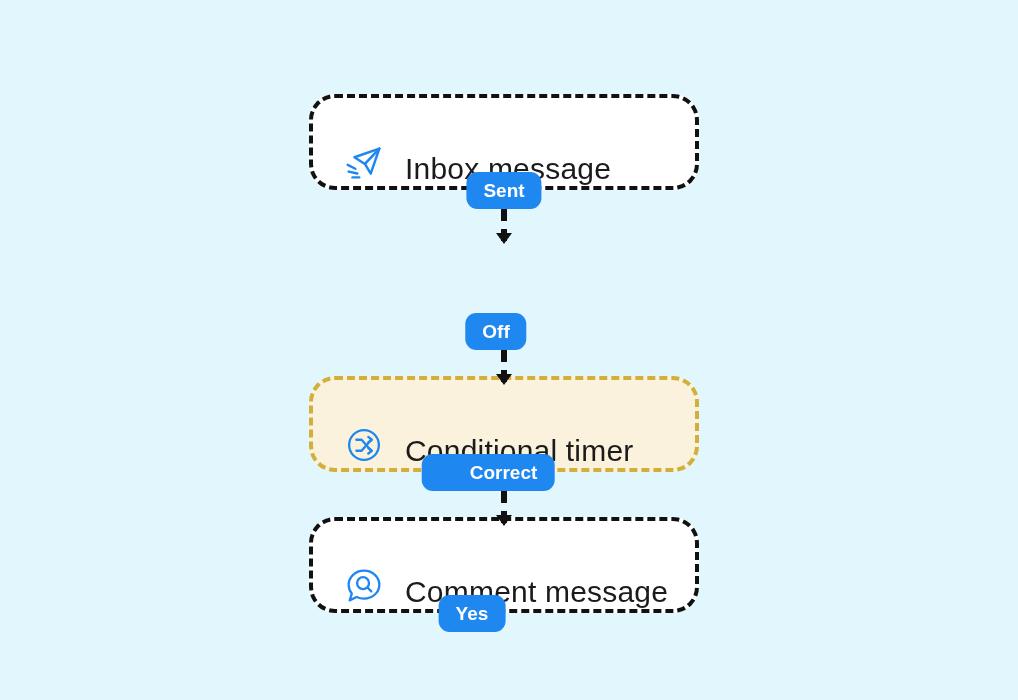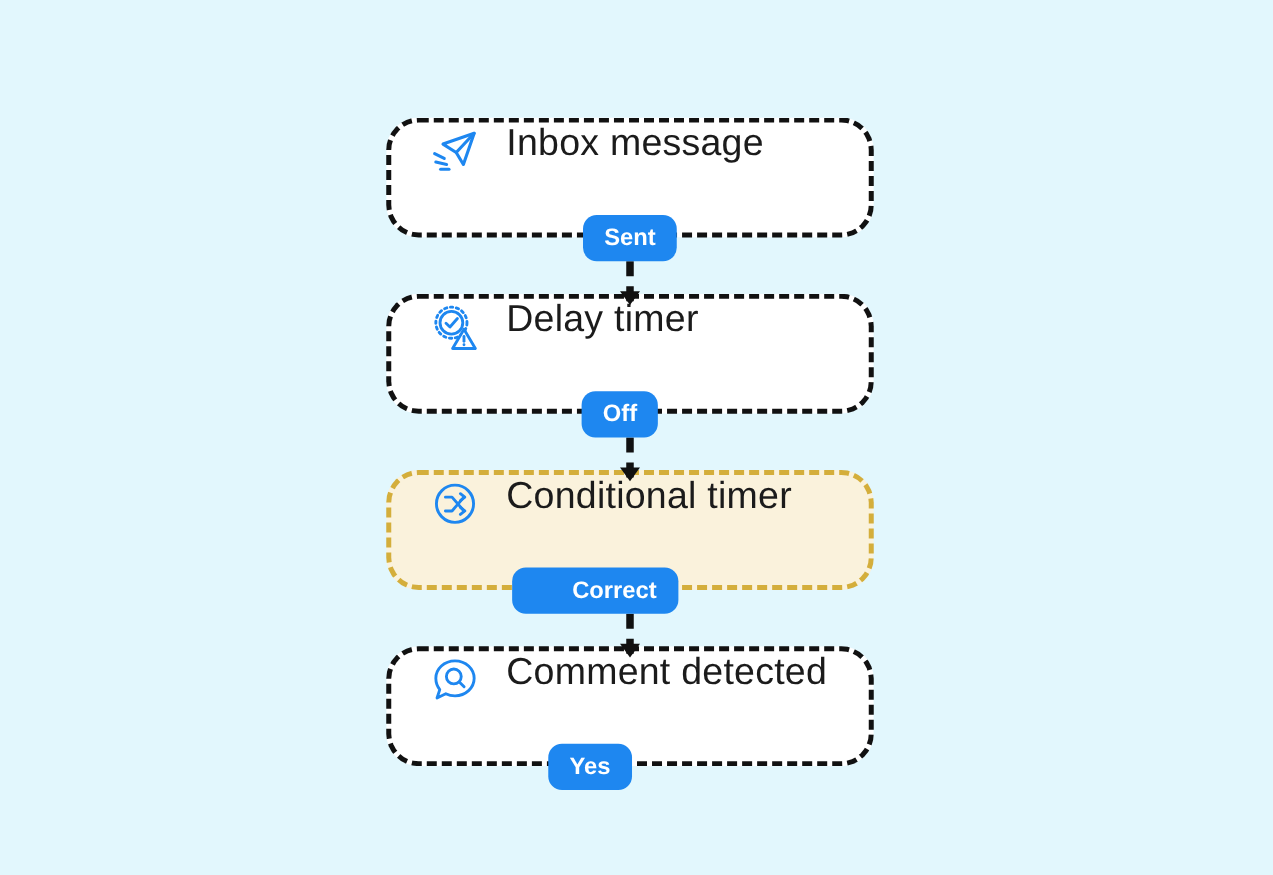--- a/index.html
+++ b/index.html
@@ -22,21 +22,21 @@
 
   
   .node {
     position: absolute;
     left: 309px;
     width: 390px;
     height: 96px;
     box-sizing: border-box;
     border-radius: 26px;
     display: flex;
-    align-items: flex-start;
+    align-items: flex-end;
   }
 
   .node.default {
     background: #ffffff;
     border: 4px dashed #111111;
   }
 
   .node.highlight {
     background: #faf2dc;
     border: 4px dashed #d4ae3b;
@@ -129,62 +129,49 @@
       </svg>
     </span>
     <span class="node-label">Inbox message</span>
   </div>
   <div class="badge" style="left:504px; top:172px;">Sent</div>
   <div class="connector" style="top:209px; height:32px;">
     <span class="stem"></span>
     <span class="arrow"></span>
   </div>
 
-  <div class="node default" style="top:235px;">
-    <span class="node-icon">
-      <svg viewBox="0 0 48 48" fill="none" stroke="#1e87f0" stroke-width="2.4" stroke-linecap="round" stroke-linejoin="round">
-        <circle cx="21" cy="20" r="13" stroke-dasharray="2 3"></circle>
-        <circle cx="21" cy="20" r="9.5"></circle>
-        <path d="M16.5 20.5 L19.8 23.6 L26 16.5"></path>
-        <path d="M31.5 25.5 L41 41.5 L22 41.5 Z" fill="#ffffff"></path>
-        <path d="M31.5 31.5 L31.5 35.5"></path>
-        <path d="M31.5 38.3 L31.5 38.5"></path>
-      </svg>
-    </span>
-    <span class="node-label">Delay timer</span>
-  </div>
   <div class="badge" style="left:496px; top:313px;">Off</div>
   <div class="connector" style="top:350px; height:32px;">
     <span class="stem"></span>
     <span class="arrow"></span>
   </div>
 
   <div class="node highlight" style="top:376px;">
     <span class="node-icon">
       <svg viewBox="0 0 48 48" fill="none" stroke="#1e87f0" stroke-width="2.4" stroke-linecap="round" stroke-linejoin="round">
         <circle cx="24" cy="24" r="15.5"></circle>
         <path d="M16 18.5 L21.5 18.5 L31.5 30"></path>
         <path d="M16 30 L21.5 30 L31.5 18.5"></path>
         <path d="M28.5 15.6 L32.2 18.5 L28.5 21.4"></path>
         <path d="M28.5 27.1 L32.2 30 L28.5 32.9"></path>
       </svg>
     </span>
     <span class="node-label">Conditional timer</span>
   </div>
-  <div class="badge" style="left:476px; top:454px;padding-left:48px;">Correct</div>
+  <div class="badge" style="left:488px; top:454px;padding-left:48px;">Correct</div>
   <div class="connector" style="top:491px; height:32px;">
     <span class="stem"></span>
     <span class="arrow"></span>
   </div>
 
   <div class="node default" style="top:517px;">
     <span class="node-icon">
       <svg viewBox="0 0 48 48" fill="none" stroke="#1e87f0" stroke-width="2.4" stroke-linecap="round" stroke-linejoin="round">
         <path d="M24 8 C33 8 40 14.6 40 22.6 C40 30.6 33 37.2 24 37.2 C21.2 37.2 18.6 36.6 16.3 35.5 L9 39 L11.3 32 C9.2 29.4 8 26.2 8 22.6 C8 14.6 15 8 24 8 Z"></path>
         <circle cx="23" cy="21" r="6.2"></circle>
         <path d="M27.6 25.6 L31.6 29.6"></path>
       </svg>
     </span>
-    <span class="node-label">Comment detected</span>
+    <span class="node-label">Comment message</span>
   </div>
   <div class="badge" style="left:472px; top:595px;">Yes</div>
 
 </div>
 
 </body></html>

